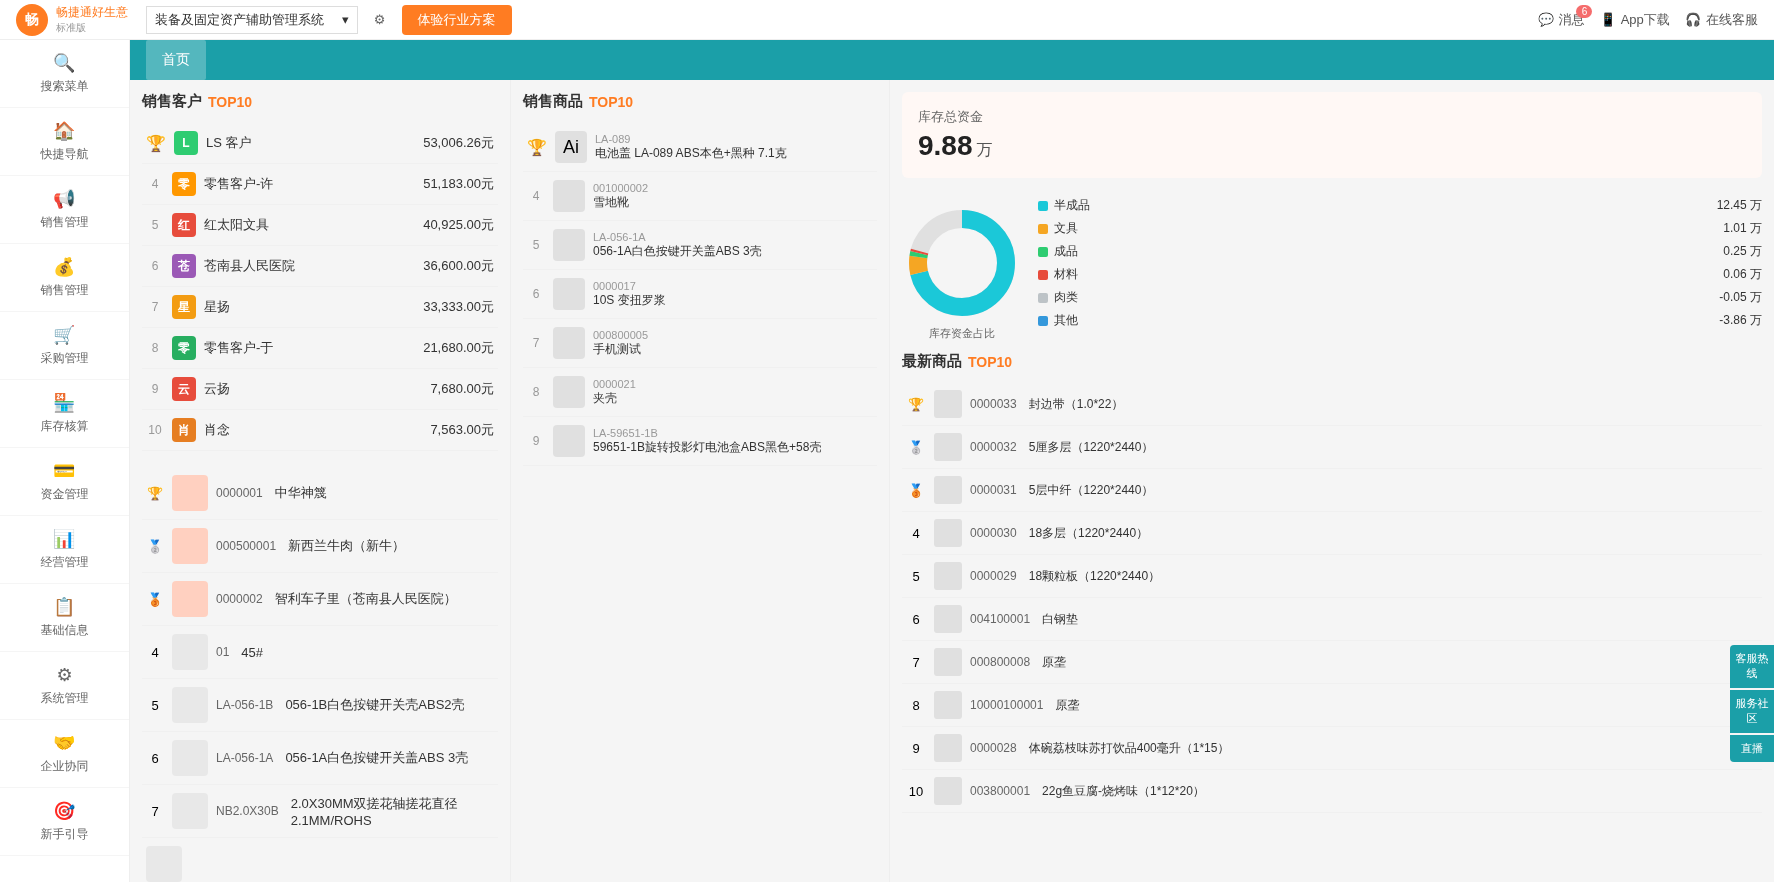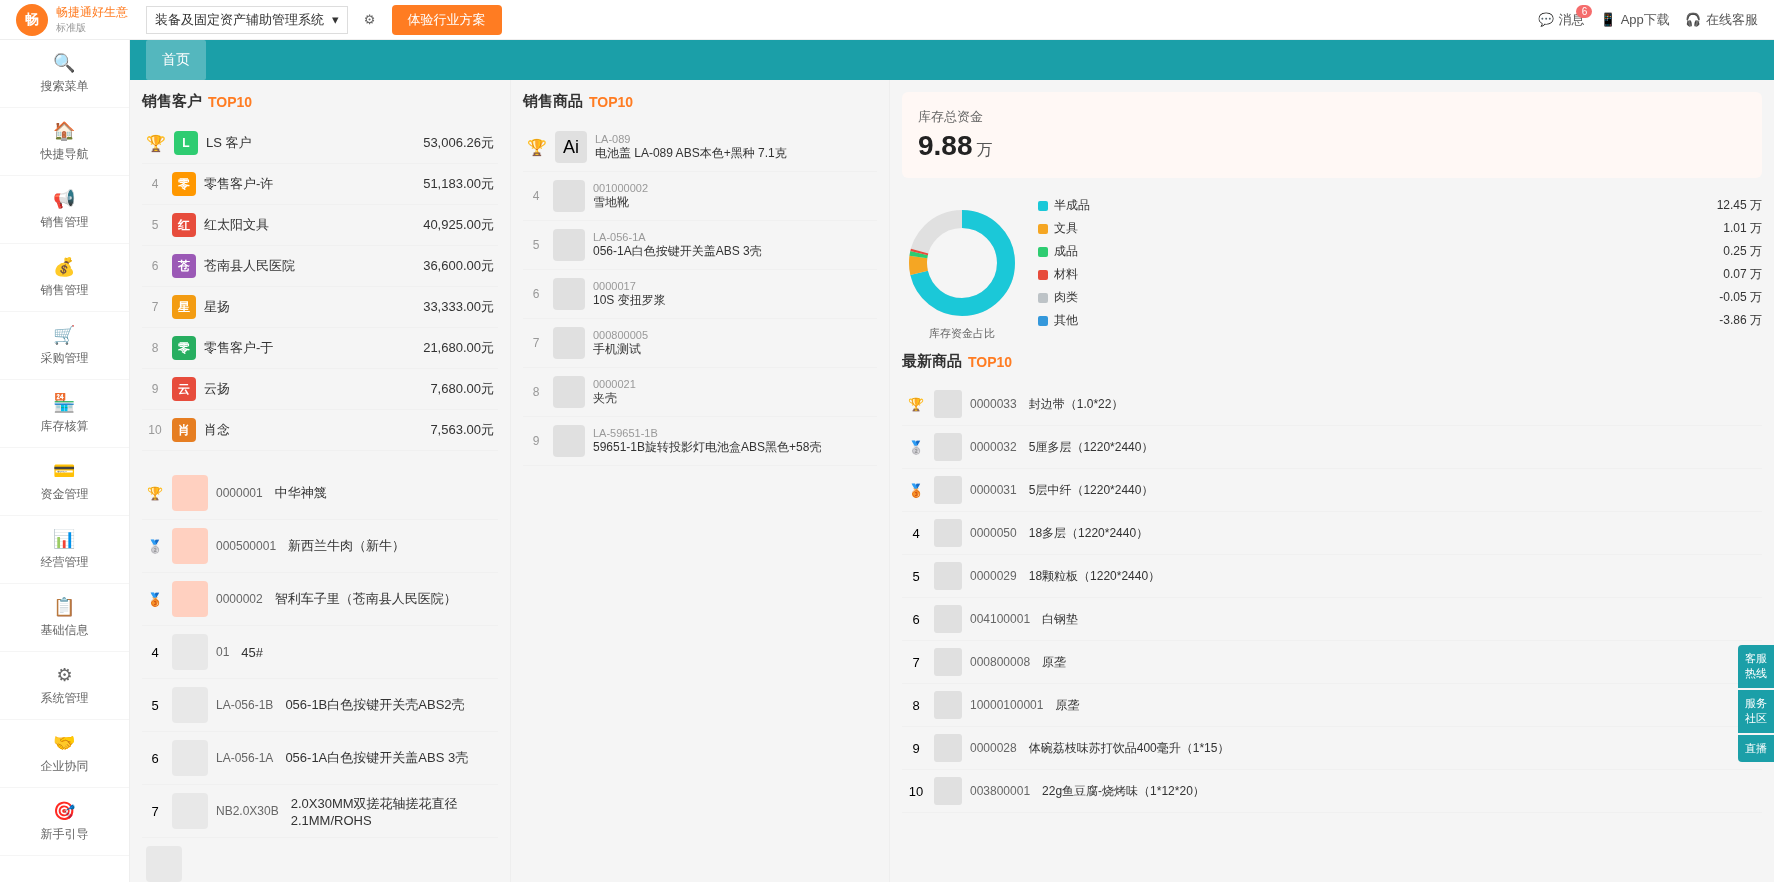--- a/index.html
+++ b/index.html
@@ -5,21 +5,21 @@
     * { margin: 0; padding: 0; box-sizing: border-box; }
     body { font-family: 'Microsoft YaHei', Arial, sans-serif; font-size: 13px; background: #f5f5f5; width: 1774px; min-height: 882px; overflow-x: hidden; }
 
     
     .topbar { height: 40px; background: #fff; display: flex; align-items: center; padding: 0 16px; border-bottom: 1px solid #eee; position: fixed; top: 0; left: 0; right: 0; z-index: 100; }
     .topbar-logo { display: flex; align-items: center; width: 130px; }
     .topbar-logo-icon { width: 32px; height: 32px; background: #ff7c22; border-radius: 50%; display: flex; align-items: center; justify-content: center; color: #fff; font-size: 14px; font-weight: bold; margin-right: 8px; }
     .topbar-logo-text { font-size: 12px; color: #ff7c22; line-height: 1.3; }
     .topbar-logo-text .sub { font-size: 10px; color: #999; }
     .topbar-center { flex: 1; display: flex; align-items: center; gap: 8px; }
-    .topbar-selector { display: flex; align-items: center; gap: 8px; font-size: 13px; color: #333; cursor: pointer; padding: 4px 8px; border: 1px solid #ddd; border-radius: 0; }
+    .topbar-selector { display: flex; align-items: center; gap: 18px; font-size: 13px; color: #333; cursor: pointer; padding: 4px 8px; border: 1px solid #ddd; border-radius: 0; }
     .topbar-settings { width: 28px; height: 28px; display: flex; align-items: center; justify-content: center; cursor: pointer; color: #666; }
     .topbar-experience-btn { background: #ff7c22; color: #fff; border: none; border-radius: 4px; padding: 6px 16px; cursor: pointer; font-size: 13px; }
     .topbar-right { display: flex; align-items: center; gap: 16px; }
     .topbar-right-item { display: flex; align-items: center; gap: 4px; color: #555; font-size: 13px; cursor: pointer; position: relative; }
     .badge { background: #f56c6c; color: #fff; border-radius: 10px; font-size: 10px; padding: 1px 4px; position: absolute; top: -6px; right: -8px; min-width: 16px; text-align: center; }
 
     
     .layout { display: flex; margin-top: 40px; height: calc(882px - 40px); }
 
     
@@ -81,21 +81,21 @@
     
     .newest-list { list-style: none; }
     .newest-item { display: flex; align-items: center; padding: 7px 4px; border-bottom: 1px solid #f0f0f0; gap: 8px; }
     .newest-rank { width: 20px; text-align: center; flex-shrink: 0; }
     .newest-thumb { width: 28px; height: 28px; background: #e0e0e0; border-radius: 3px; flex-shrink: 0; display: flex; align-items: center; justify-content: center; font-size: 10px; color: #aaa; }
     .newest-code { font-size: 12px; color: #666; margin-right: 4px; }
     .newest-name { font-size: 12px; color: #333; }
 
     
     .cs-float { position: fixed; right: 0; bottom: 120px; display: flex; flex-direction: column; gap: 2px; z-index: 200; }
-    .cs-btn { background: #1b9fa8; color: #fff; width: 36px; padding: 6px 4px; text-align: center; font-size: 11px; cursor: pointer; line-height: 1.4; }
+    .cs-btn { background: #1b9fa8; color: #fff; width: 44px; padding: 6px 4px; text-align: center; font-size: 11px; cursor: pointer; line-height: 1.4; }
     .cs-btn:first-child { border-radius: 4px 0 0 0; }
     .cs-btn:last-child { border-radius: 0 0 0 4px; }
 
     
     ::-webkit-scrollbar { width: 4px; }
     ::-webkit-scrollbar-track { background: #f1f1f1; }
     ::-webkit-scrollbar-thumb { background: #ccc; border-radius: 2px; }
 
     .top10-header { font-size: 15px; font-weight: bold; color: #333; display: flex; align-items: center; gap: 6px; margin-bottom: 12px; }
     .top10-header .top10-label { color: #ff7c22; font-size: 14px; font-weight: bold; }
@@ -422,21 +422,21 @@
               <span class="legend-value">1.01 万</span>
             </div>
             <div class="legend-item">
               <span class="legend-dot" style="background:#2ecc71"></span>
               <span class="legend-name">成品</span>
               <span class="legend-value">0.25 万</span>
             </div>
             <div class="legend-item">
               <span class="legend-dot" style="background:#e74c3c"></span>
               <span class="legend-name">材料</span>
-              <span class="legend-value">0.07 万</span>
+              <span class="legend-value">0.06 万</span>
             </div>
             <div class="legend-item">
               <span class="legend-dot" style="background:#bdc3c7"></span>
               <span class="legend-name">肉类</span>
               <span class="legend-value">-0.05 万</span>
             </div>
             <div class="legend-item">
               <span class="legend-dot" style="background:#3498db"></span>
               <span class="legend-name">其他</span>
               <span class="legend-value">-3.86 万</span>
@@ -464,21 +464,21 @@
             </li>
             <li class="newest-item">
               <span class="newest-rank medal-3">🥉</span>
               <div class="newest-thumb"></div>
               <span class="newest-code">0000031</span>
               <span class="newest-name">5层中纤（1220*2440）</span>
             </li>
             <li class="newest-item">
               <span class="newest-rank">4</span>
               <div class="newest-thumb"></div>
-              <span class="newest-code">0000050</span>
+              <span class="newest-code">0000030</span>
               <span class="newest-name">18多层（1220*2440）</span>
             </li>
             <li class="newest-item">
               <span class="newest-rank">5</span>
               <div class="newest-thumb"></div>
               <span class="newest-code">0000029</span>
               <span class="newest-name">18颗粒板（1220*2440）</span>
             </li>
             <li class="newest-item">
               <span class="newest-rank">6</span>

